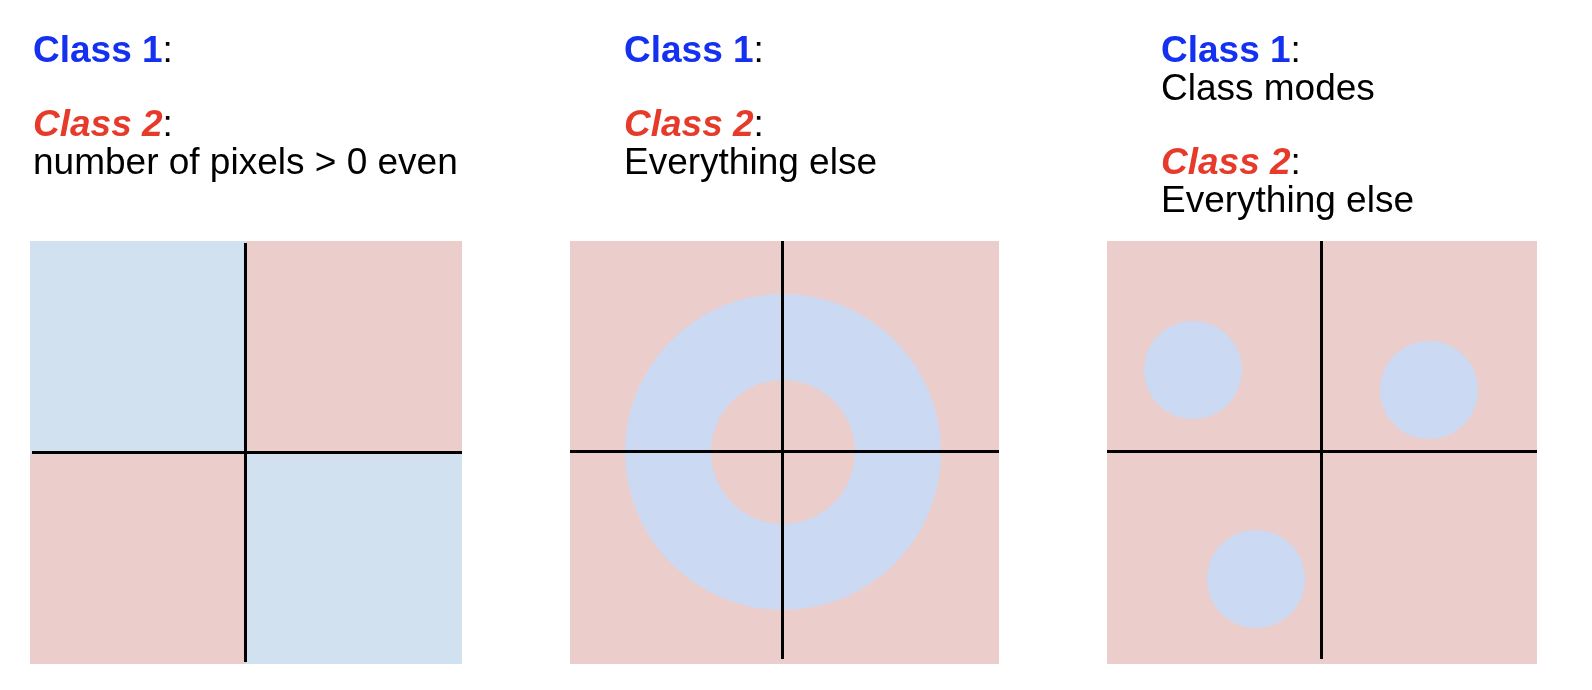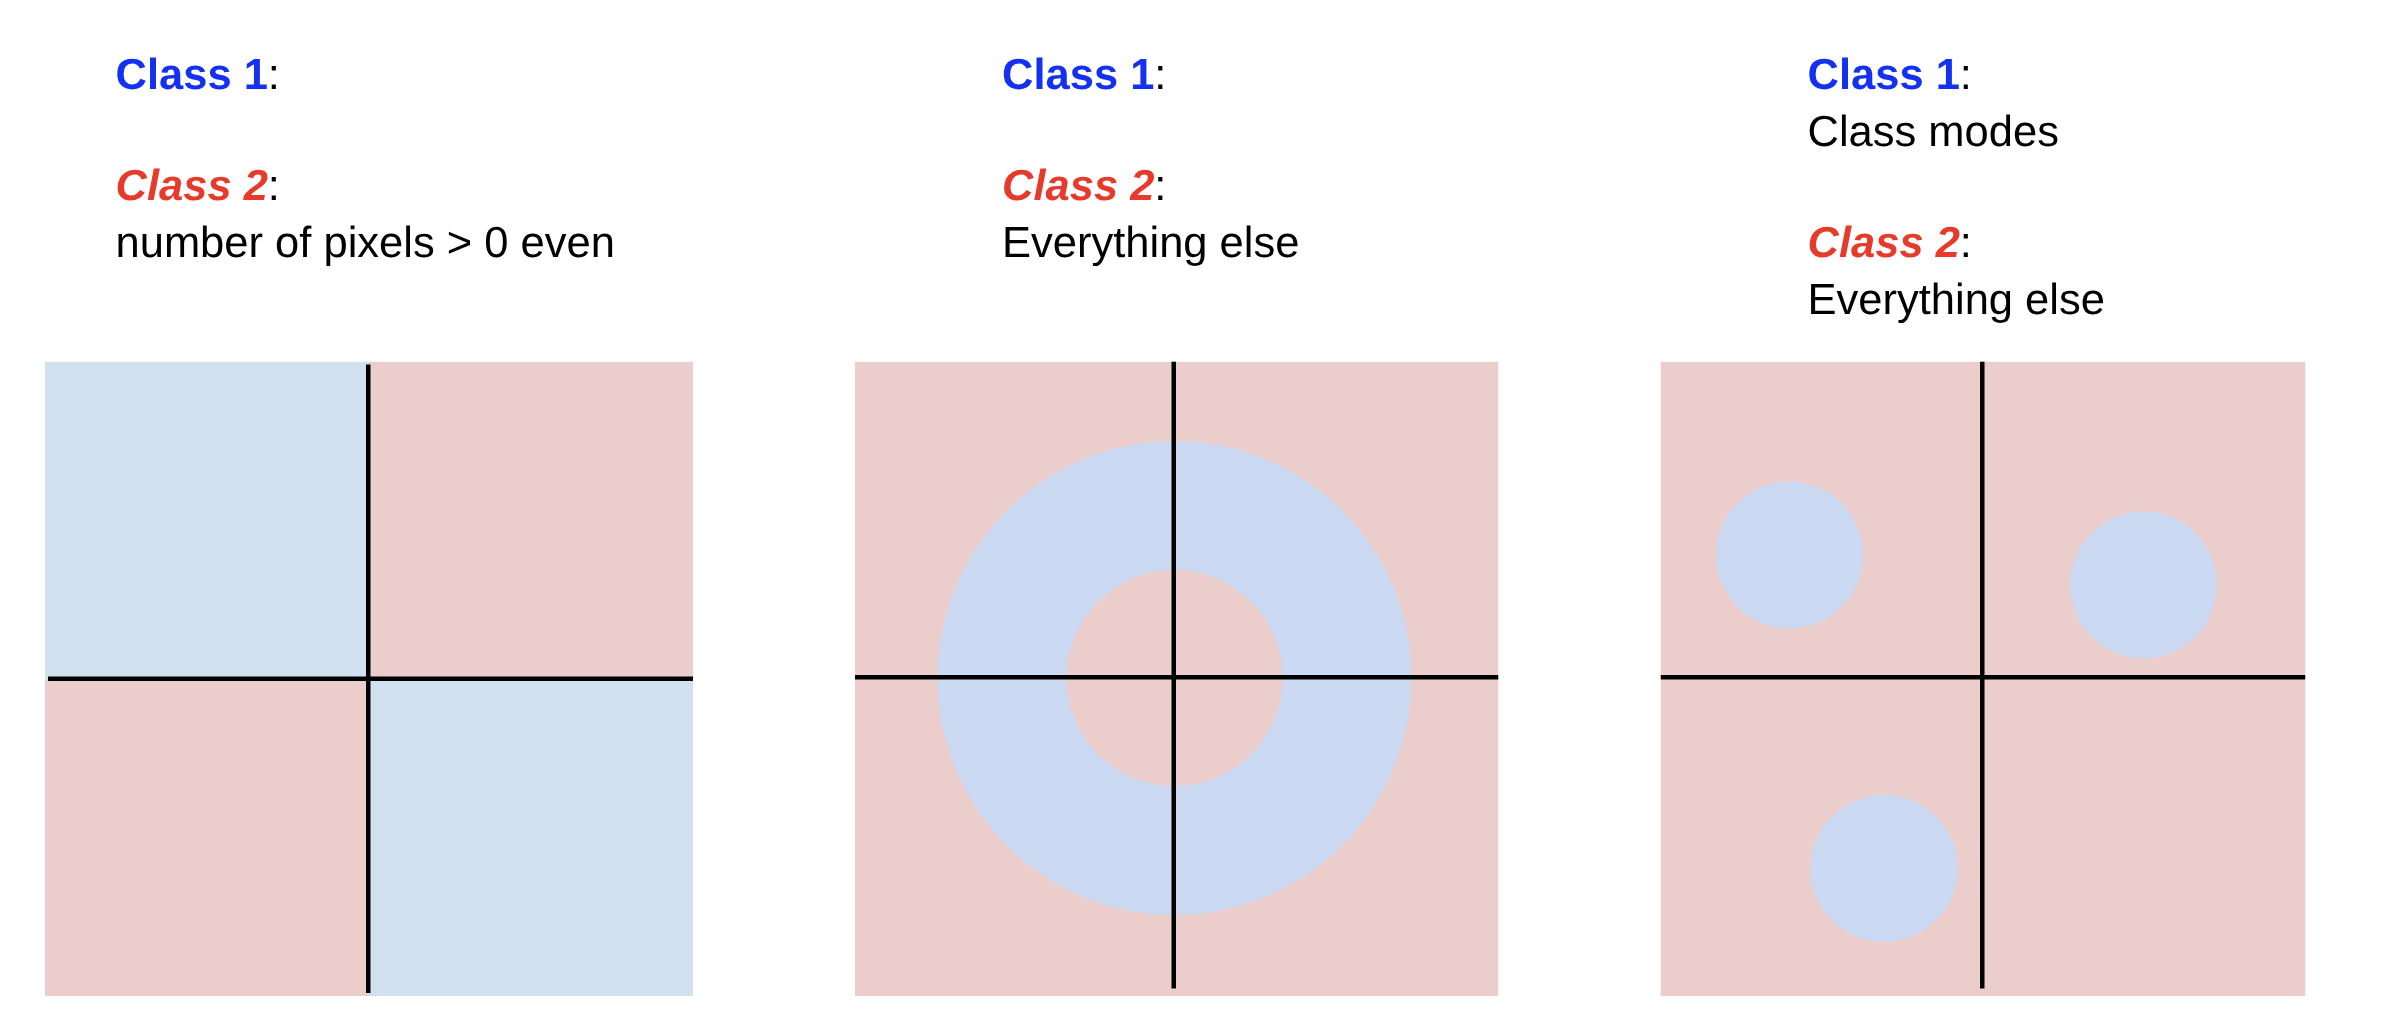--- a/index.html
+++ b/index.html
@@ -1,18 +1,18 @@
 <!DOCTYPE html>
 <html><head>
   <meta charset="utf-8">
   <style>
     html, body { margin: 0; padding: 0; background: #ffffff; }
     body { width: 1592px; height: 690px; position: relative; overflow: hidden;
            font-family: "Liberation Sans", sans-serif; color: #000; }
-    .caption { position: absolute; font-size: 29px; line-height: 38px; margin-left: 44px; }
+    .caption { position: absolute; font-size: 37px; line-height: 38px; }
     .caption .line { display: block; white-space: nowrap; }
     .caption .gap { height: 36px; }
     .c1 { color: #1430f0; font-weight: bold; }
     .c2 { color: #e63a2a; font-weight: bold; font-style: italic; }
     .panel { position: absolute; }
     svg { display: block; }
   </style>
 </head>
 <body>
 

